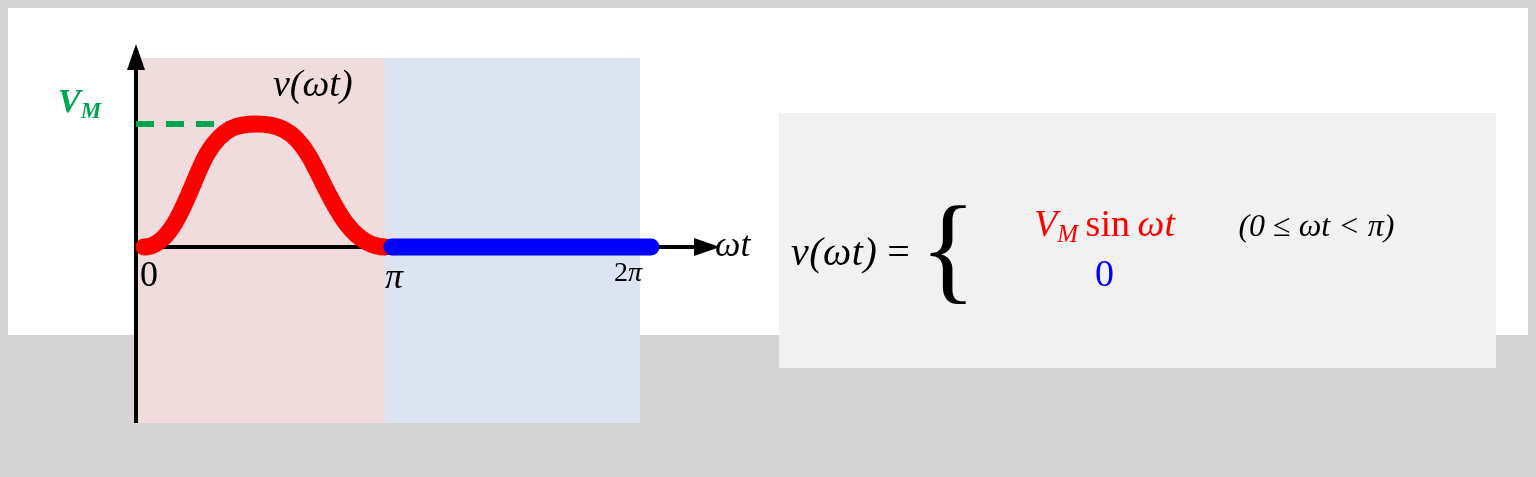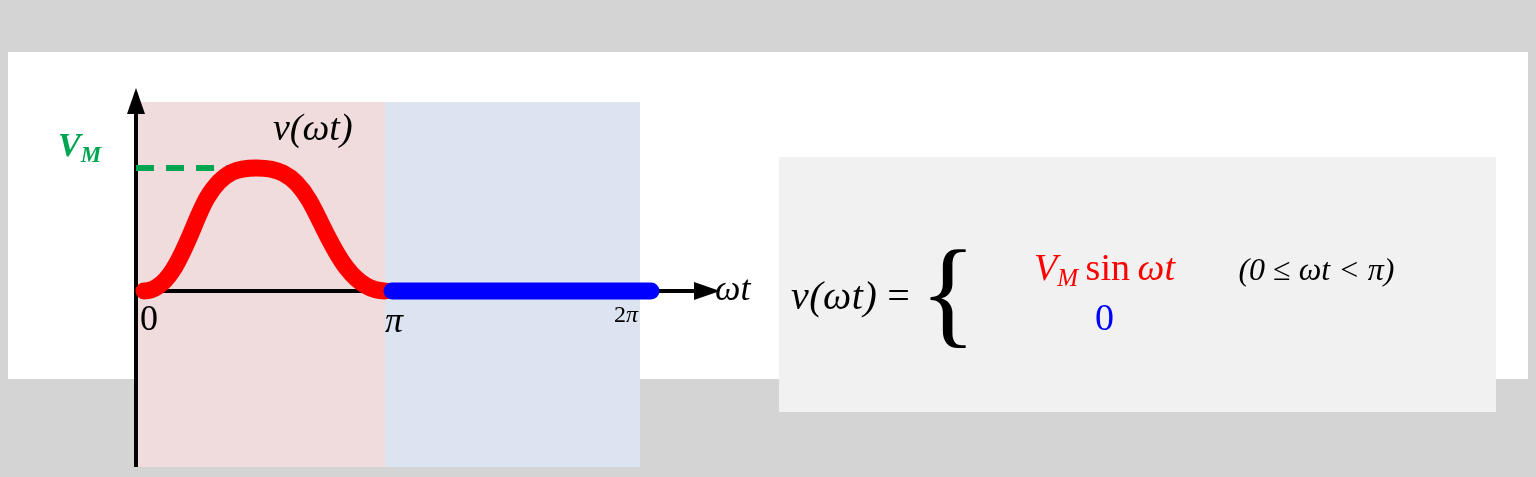--- a/index.html
+++ b/index.html
@@ -24,21 +24,20 @@
     background: #d4d4d4;
     box-sizing: border-box;
   }
   #slide-canvas {
     position: absolute;
     left: 8px;
     top: 8px;
     width: 1520px;
     height: 327px;
     background: #ffffff;
-    margin-top: 44px;
   }
 
   
   #figure-panel {
     position: absolute;
     left: 0px;
     top: 0px;
     width: 780px;
     height: 461px;
   }
@@ -89,21 +88,21 @@
   }
   #tick-pi {
     left: 377px;
     top: 250px;
     font-size: 36px;
     color: #000000;
   }
   #tick-2pi {
     left: 606px;
     top: 250px;
-    font-size: 24px;
+    font-size: 28px;
     color: #000000;
     font-style: normal;
   }
   #tick-2pi .pi-it { font-style: italic; }
 
   
   #formula-panel {
     position: absolute;
     left: 771px;
     top: 105px;

